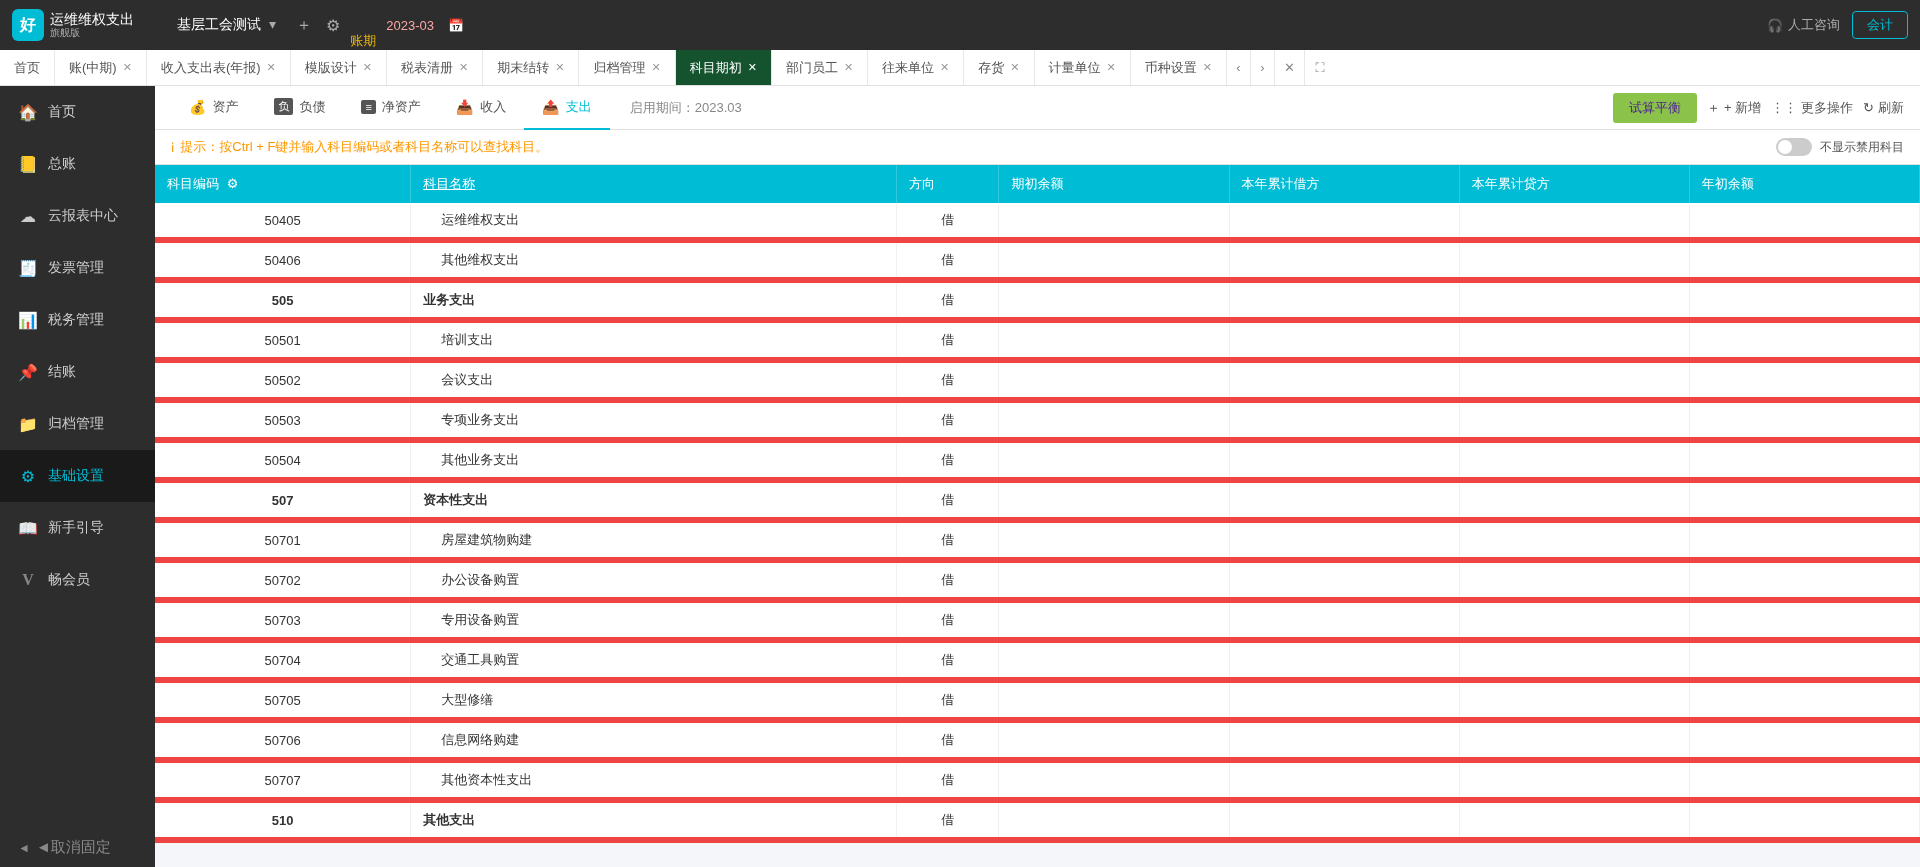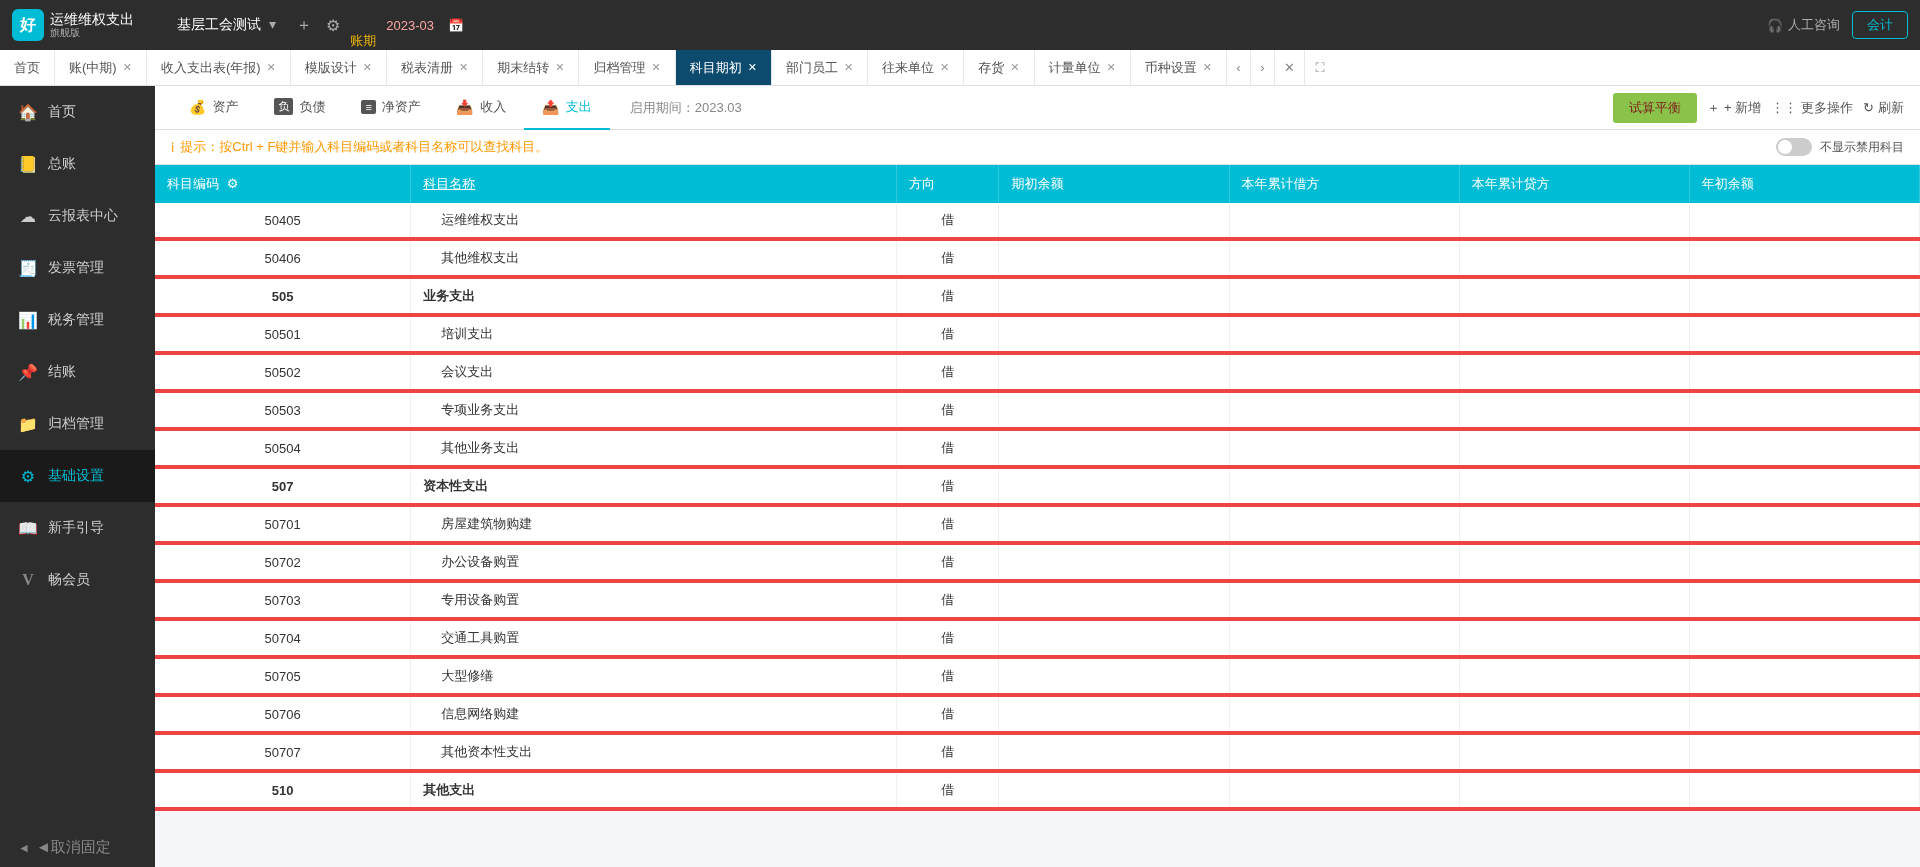--- a/index.html
+++ b/index.html
@@ -66,21 +66,21 @@
       display: flex;
       align-items: center;
       font-size: 13px;
       color: #555;
       cursor: pointer;
       white-space: nowrap;
       border-right: 1px solid #e8e8e8;
       position: relative;
     }
     .tab-item.active {
-      background: #0c4a6e;
+      background: #14532d;
       color: #fff;
     }
     .tab-item .close-x {
       margin-left: 6px;
       color: #999;
       font-size: 11px;
     }
     .tab-item.active .close-x { color: #fff; }
     .tab-nav-btn {
       width: 24px; height: 36px;
@@ -184,21 +184,21 @@
       font-size: 13px;
     }
     .sub-tab-right {
       margin-left: auto;
       display: flex;
       align-items: center;
       gap: 10px;
     }
     .btn-calc {
       background: #8bc34a;
-      color: #7f1d1d;
+      color: #4c1d95;
       border: none;
       padding: 6px 16px;
       border-radius: 3px;
       font-size: 13px;
       cursor: pointer;
     }
     .btn-new {
       color: #555;
       background: transparent;
       border: none;
@@ -276,21 +276,21 @@
       color: #fff;
     }
     thead th {
       padding: 10px 12px;
       font-size: 13px;
       font-weight: normal;
       text-align: left;
       border-right: 1px solid rgba(255,255,255,0.2);
     }
     tbody tr {
-      border-bottom: 4px solid #ef4444;
+      border-bottom: 6px solid #ef4444;
     }
     tbody td {
       padding: 8px 12px;
       font-size: 13px;
       color: #333;
       text-align: center;
       border-right: 1px solid #f0f0f0;
     }
     tbody td:first-child { text-align: center; }
     tbody td:nth-child(2) { text-align: left; }

